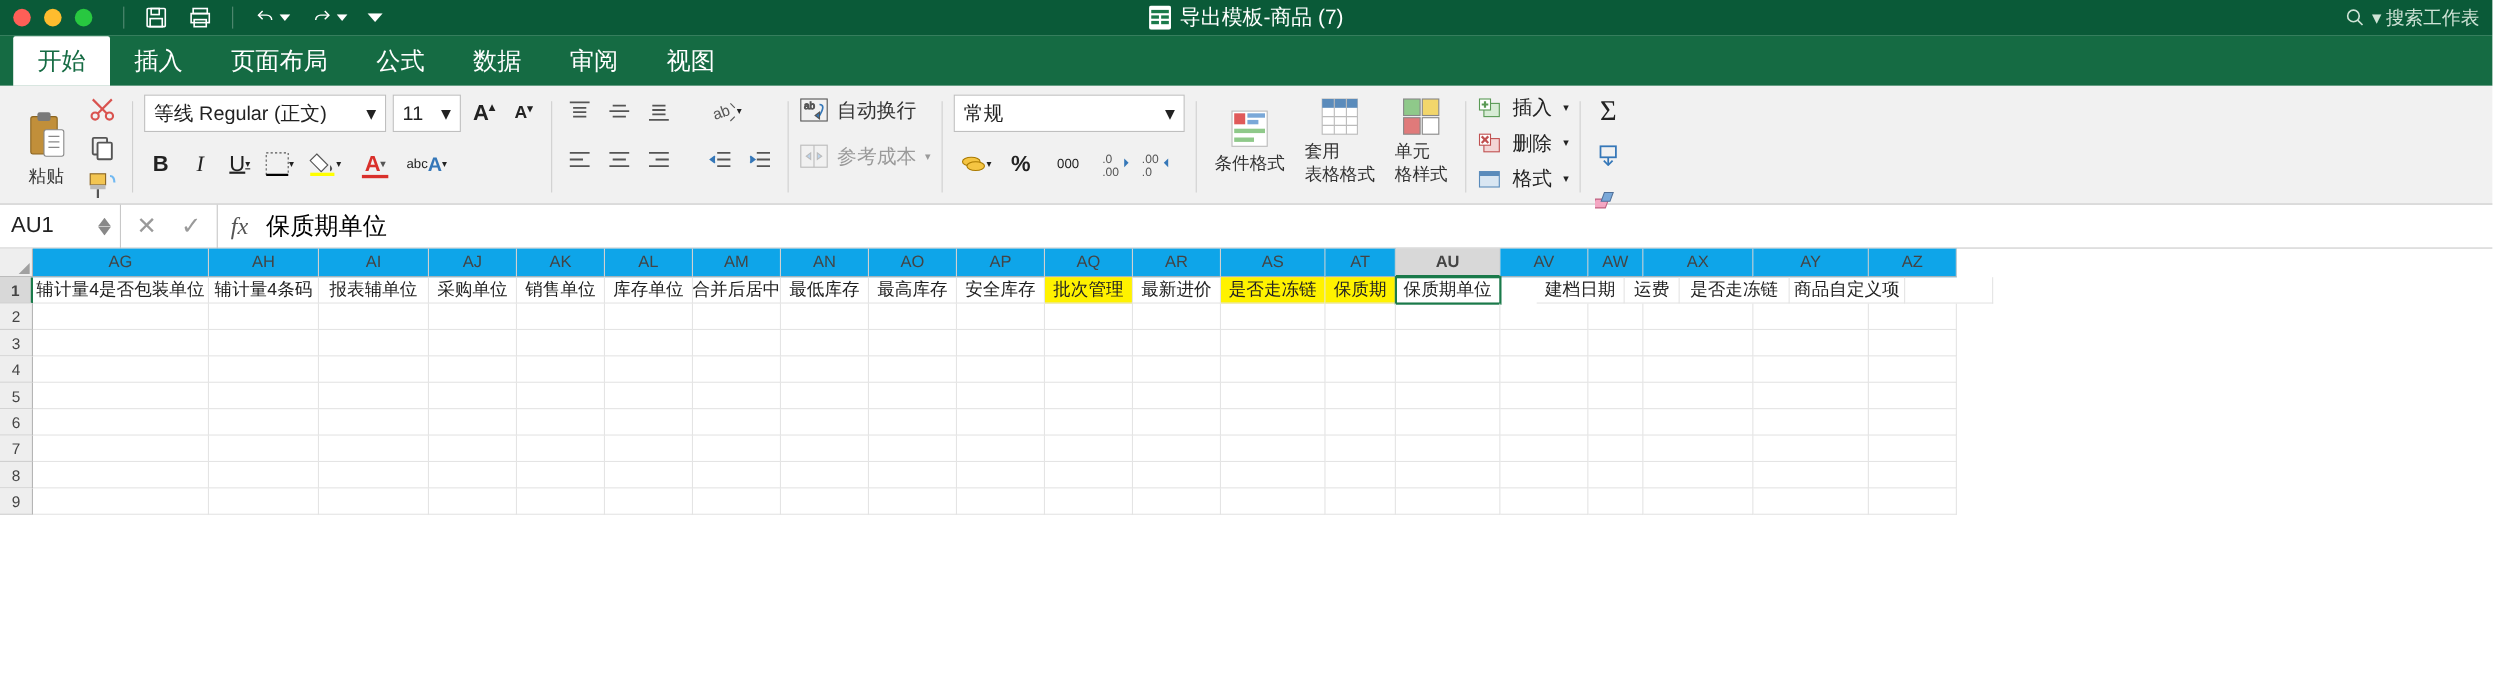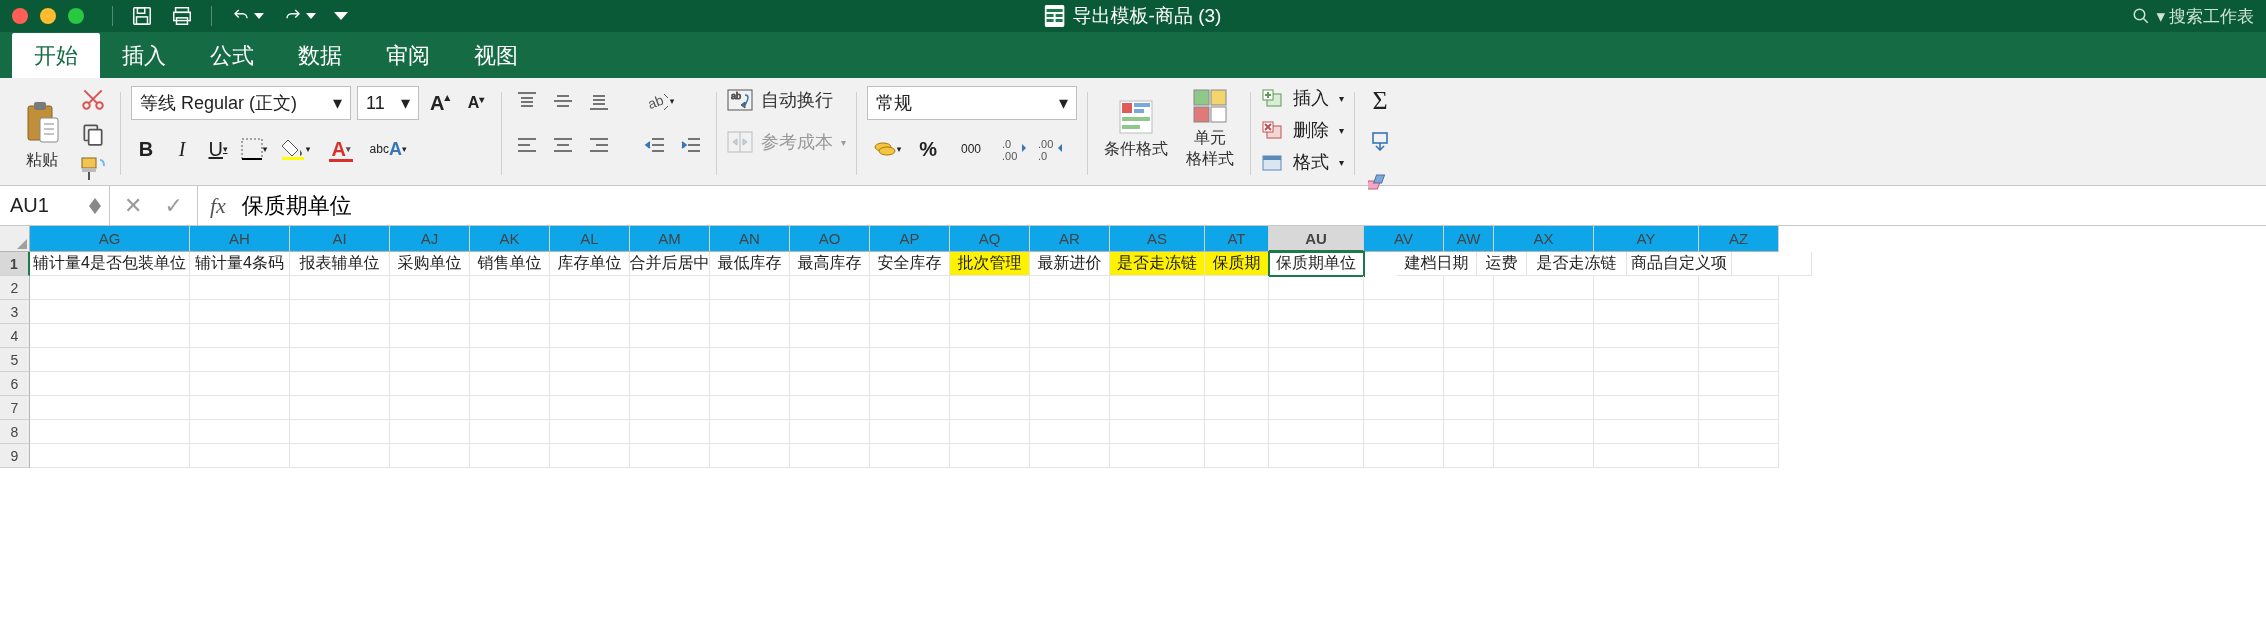--- a/index.html
+++ b/index.html
@@ -123,37 +123,38 @@
     <span>
         <svg width="20" height="22" viewBox="0 0 20 22">
           <rect width="20" height="22" rx="2" fill="#fff"></rect>
           <rect x="2" y="4" width="16" height="3" fill="#1a7a4a"></rect>
           <rect x="2" y="9" width="7" height="3" fill="#1a7a4a"></rect>
           <rect x="11" y="9" width="7" height="3" fill="#1a7a4a"></rect>
           <rect x="2" y="14" width="7" height="3" fill="#1a7a4a"></rect>
           <rect x="11" y="14" width="7" height="3" fill="#1a7a4a"></rect>
         </svg>
       </span>
-    <span>导出模板-商品 (3)</span>
+    <span>导出模板-商品 (7)</span>
   </div>
   <div class="search-wrap">
     <span>
         <svg width="18" height="18" viewBox="0 0 24 24" fill="none" stroke="#cfe3d6" stroke-width="2">
           <circle cx="10" cy="10" r="7"></circle>
           <line x1="21" y1="21" x2="15" y2="15"></line>
         </svg>
       </span>
     <span style="margin-right:-2px">▾</span>
     <span>搜索工作表</span>
   </div>
 </div>
 
 <div class="tabs" id="tabs">
     <div class="tab active">开始</div>
     <div class="tab">插入</div>
+    <div class="tab">页面布局</div>
     <div class="tab">公式</div>
     <div class="tab">数据</div>
     <div class="tab">审阅</div>
     <div class="tab">视图</div>
   </div>
 
 <div class="ribbon">
 
   <div class="group">
     <div class="btns">
@@ -378,26 +379,38 @@
             <rect x="4" y="4" width="10" height="10" fill="#e05a5a"></rect>
             <rect x="16" y="4" width="16" height="4" fill="#7aa8d8"></rect>
             <rect x="16" y="10" width="10" height="4" fill="#7aa8d8"></rect>
             <rect x="4" y="18" width="28" height="4" fill="#8fc98a"></rect>
             <rect x="4" y="26" width="18" height="4" fill="#8fc98a"></rect>
           </svg>
         <span class="cap">条件格式</span>
       </div>
       <div class="bigbtn">
         <svg width="36" height="36" viewBox="0 0 36 36">
+            <rect x="2" y="2" width="32" height="32" fill="#fff" stroke="#bbb"></rect>
+            <rect x="2" y="2" width="32" height="8" fill="#5a8bbb"></rect>
+            <line x1="2" y1="18" x2="34" y2="18" stroke="#bbb"></line>
+            <line x1="2" y1="26" x2="34" y2="26" stroke="#bbb"></line>
+            <line x1="13" y1="2" x2="13" y2="34" stroke="#bbb"></line>
+            <line x1="24" y1="2" x2="24" y2="34" stroke="#bbb"></line>
+          </svg>
+        <span class="cap" style="white-space:pre;">套用
+表格格式</span>
+      </div>
+      <div class="bigbtn">
+        <svg width="36" height="36" viewBox="0 0 36 36">
             <rect x="2" y="2" width="15" height="15" fill="#8fc98a" stroke="#888"></rect>
             <rect x="19" y="2" width="15" height="15" fill="#f2d66b" stroke="#888"></rect>
             <rect x="2" y="19" width="15" height="15" fill="#e07a7a" stroke="#888"></rect>
             <rect x="19" y="19" width="15" height="15" fill="#fff" stroke="#888"></rect>
           </svg>
-        <span class="cap" style="white-space:pre;text-align:center;">单元
+        <span class="cap" style="white-space:pre;">单元
 格样式</span>
       </div>
     </div>
   </div>
   <div class="group-sep"></div>
 
   <div class="group">
     <div style="display:flex;flex-direction:column;gap:8px;">
       <div class="cells-line">
         <svg width="22" height="20" viewBox="0 0 22 20">

